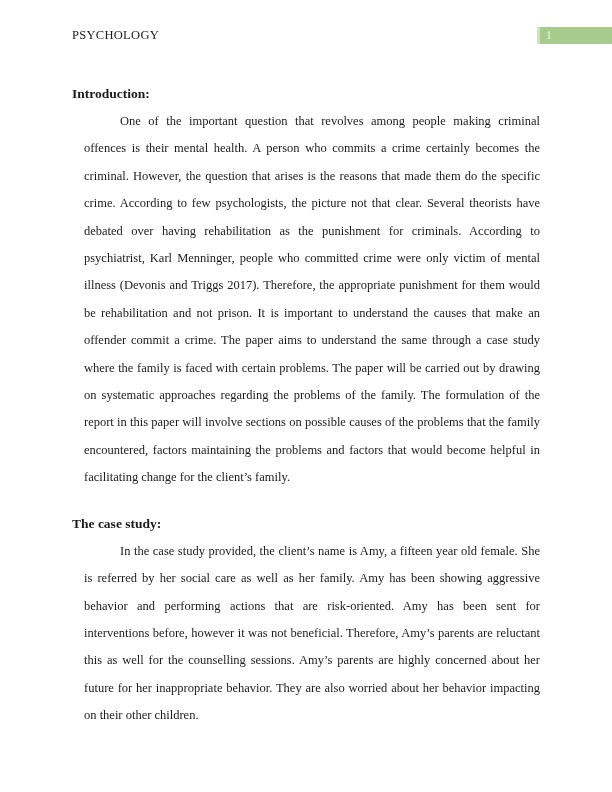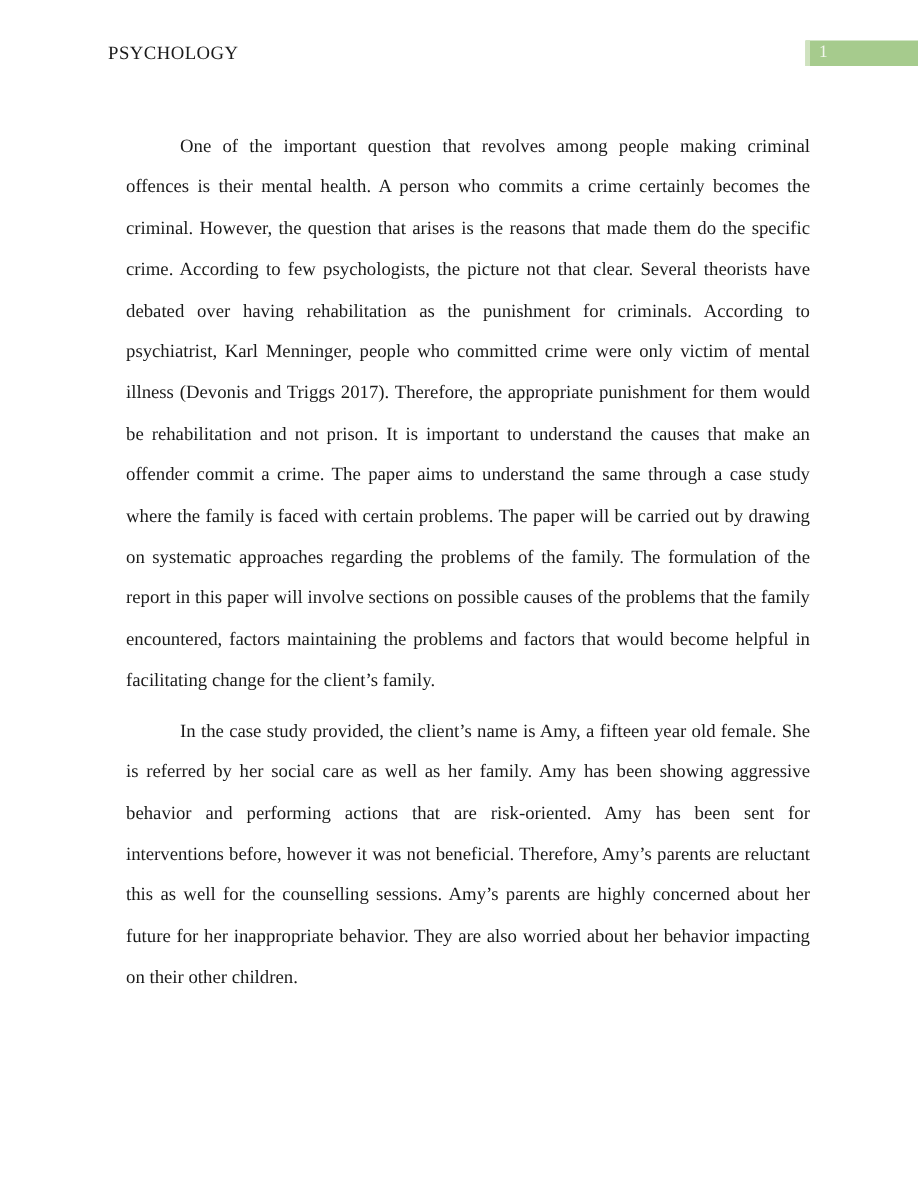--- a/index.html
+++ b/index.html
@@ -66,21 +66,23 @@
 <body>
 
 <div class="page">
 
   <div class="running-head">PSYCHOLOGY</div>
 
   <div class="page-num-box" style="background: rgb(166, 203, 141); border-left-color: rgb(207, 226, 191); color: rgb(242, 246, 236);">1</div>
 
   <div class="content">
 
+    <h2 class="section-heading first">Introduction:</h2>
 
     <p class="body-para">One of the important question that revolves among people making criminal offences is their mental health. A person who commits a crime certainly becomes the criminal. However, the question that arises is the reasons that made them do the specific crime. According to few psychologists, the picture not that clear. Several theorists have debated over having rehabilitation as the punishment for criminals. According to psychiatrist, Karl Menninger, people who committed crime were only victim of mental illness (Devonis and Triggs 2017). Therefore, the appropriate punishment for them would be rehabilitation and not prison. It is important to understand the causes that make an offender commit a crime. The paper aims to understand the same through a case study where the family is faced with certain problems. The paper will be carried out by drawing on systematic approaches regarding the problems of the family. The formulation of the report in this paper will involve sections on possible causes of the problems that the family encountered, factors maintaining the problems and factors that would become helpful in facilitating change for the client’s family.</p>
 
+    <h2 class="section-heading second">The case study:</h2>
 
     <p class="body-para">In the case study provided, the client’s name is Amy, a fifteen year old female. She is referred by her social care as well as her family. Amy has been showing aggressive behavior and performing actions that are risk-oriented. Amy has been sent for interventions before, however it was not beneficial. Therefore, Amy’s parents are reluctant this as well for the counselling sessions. Amy’s parents are highly concerned about her future for her inappropriate behavior. They are also worried about her behavior impacting on their other children.</p>
 
   </div>
 
 </div>
 
 </body></html>

